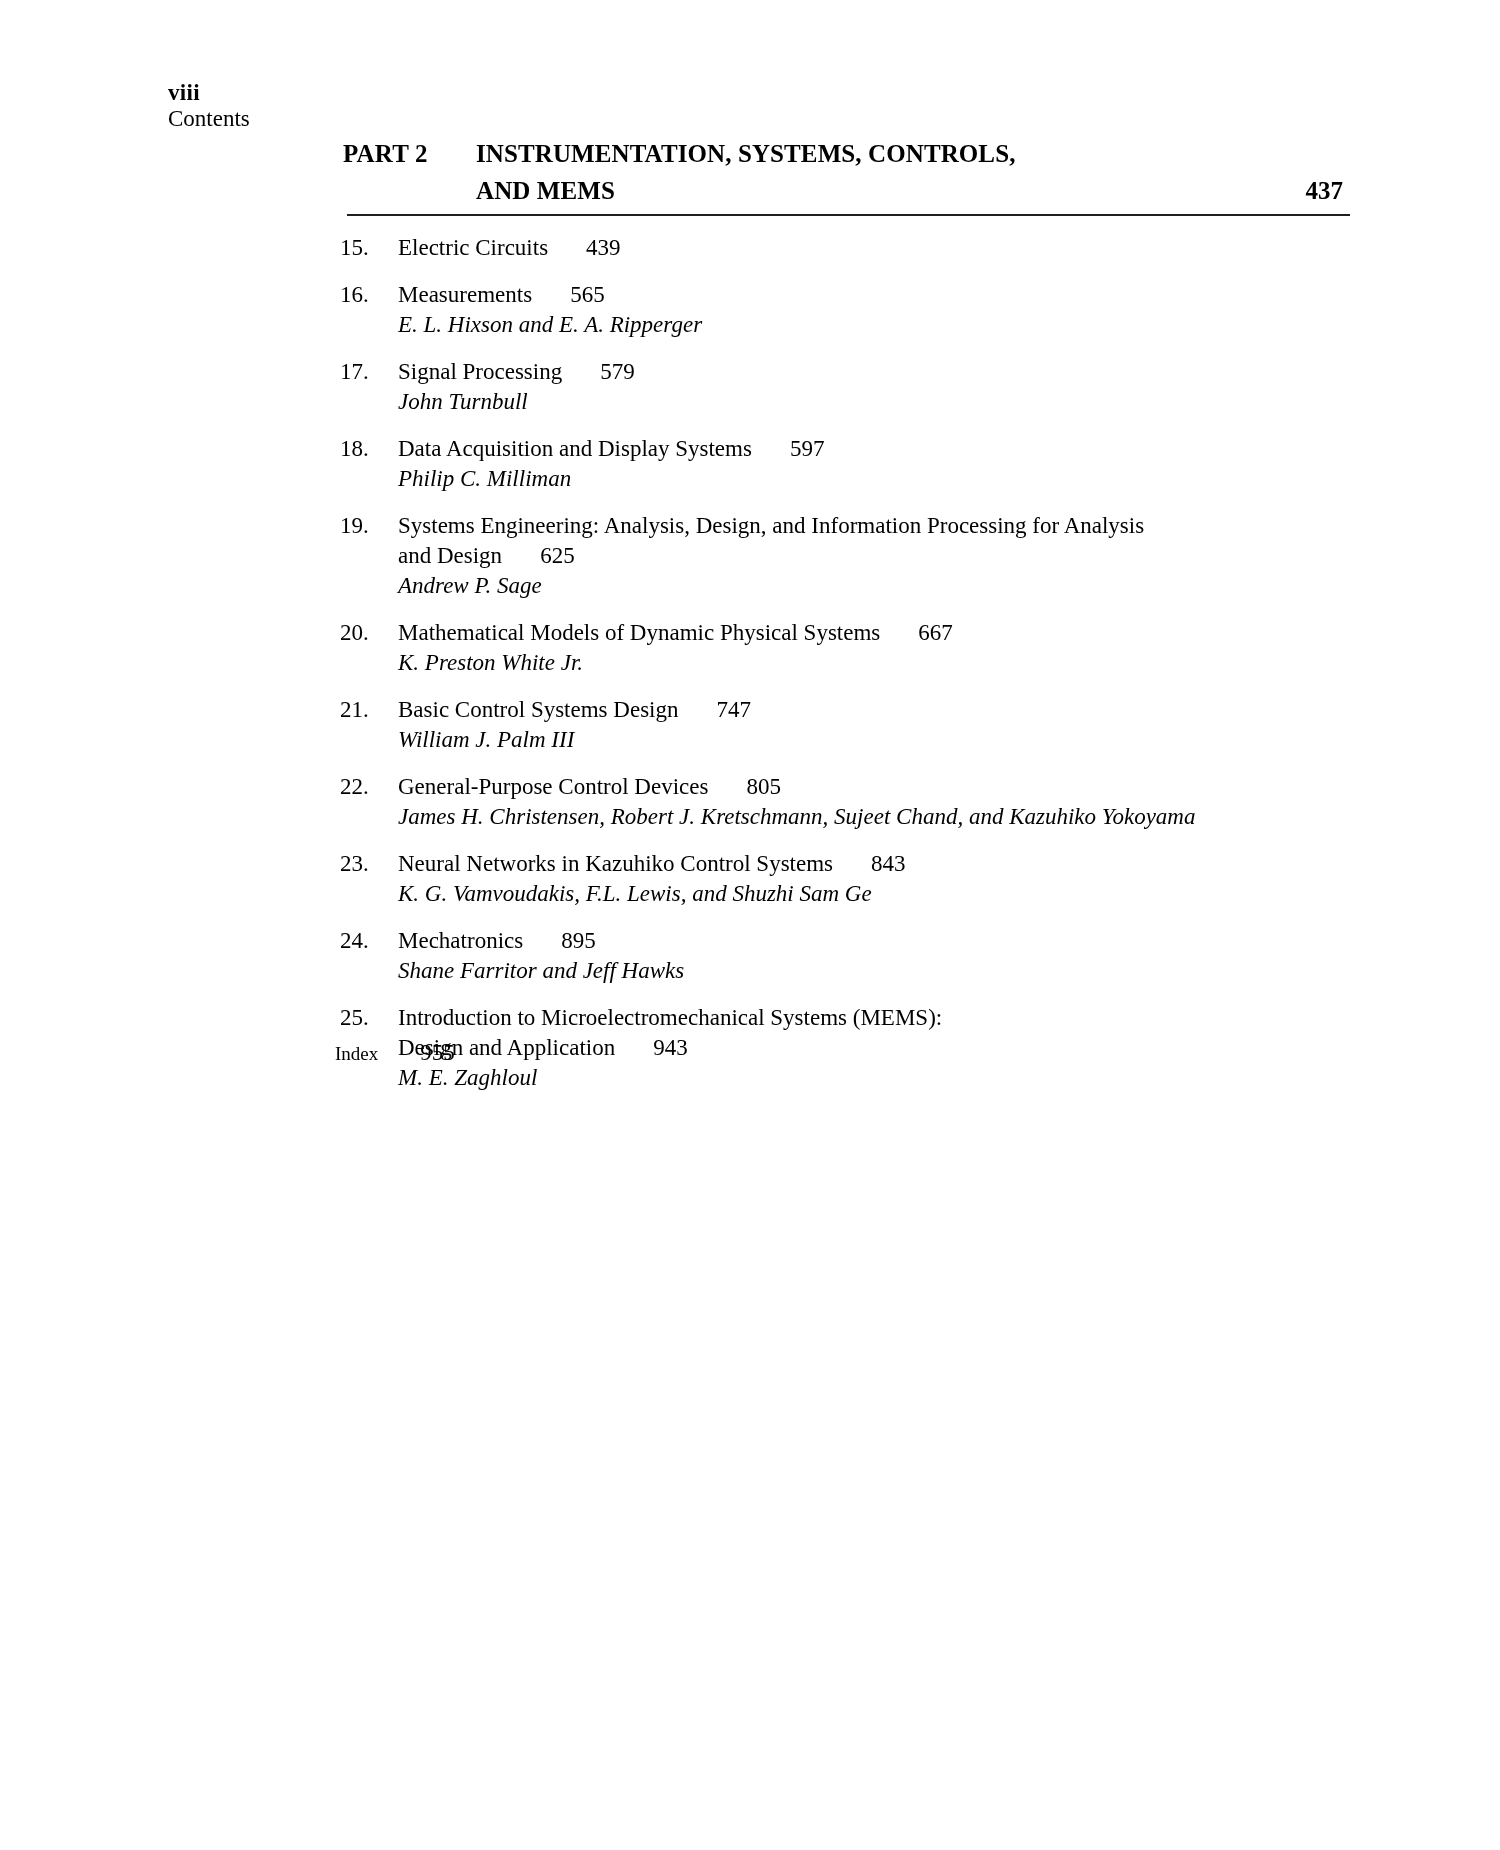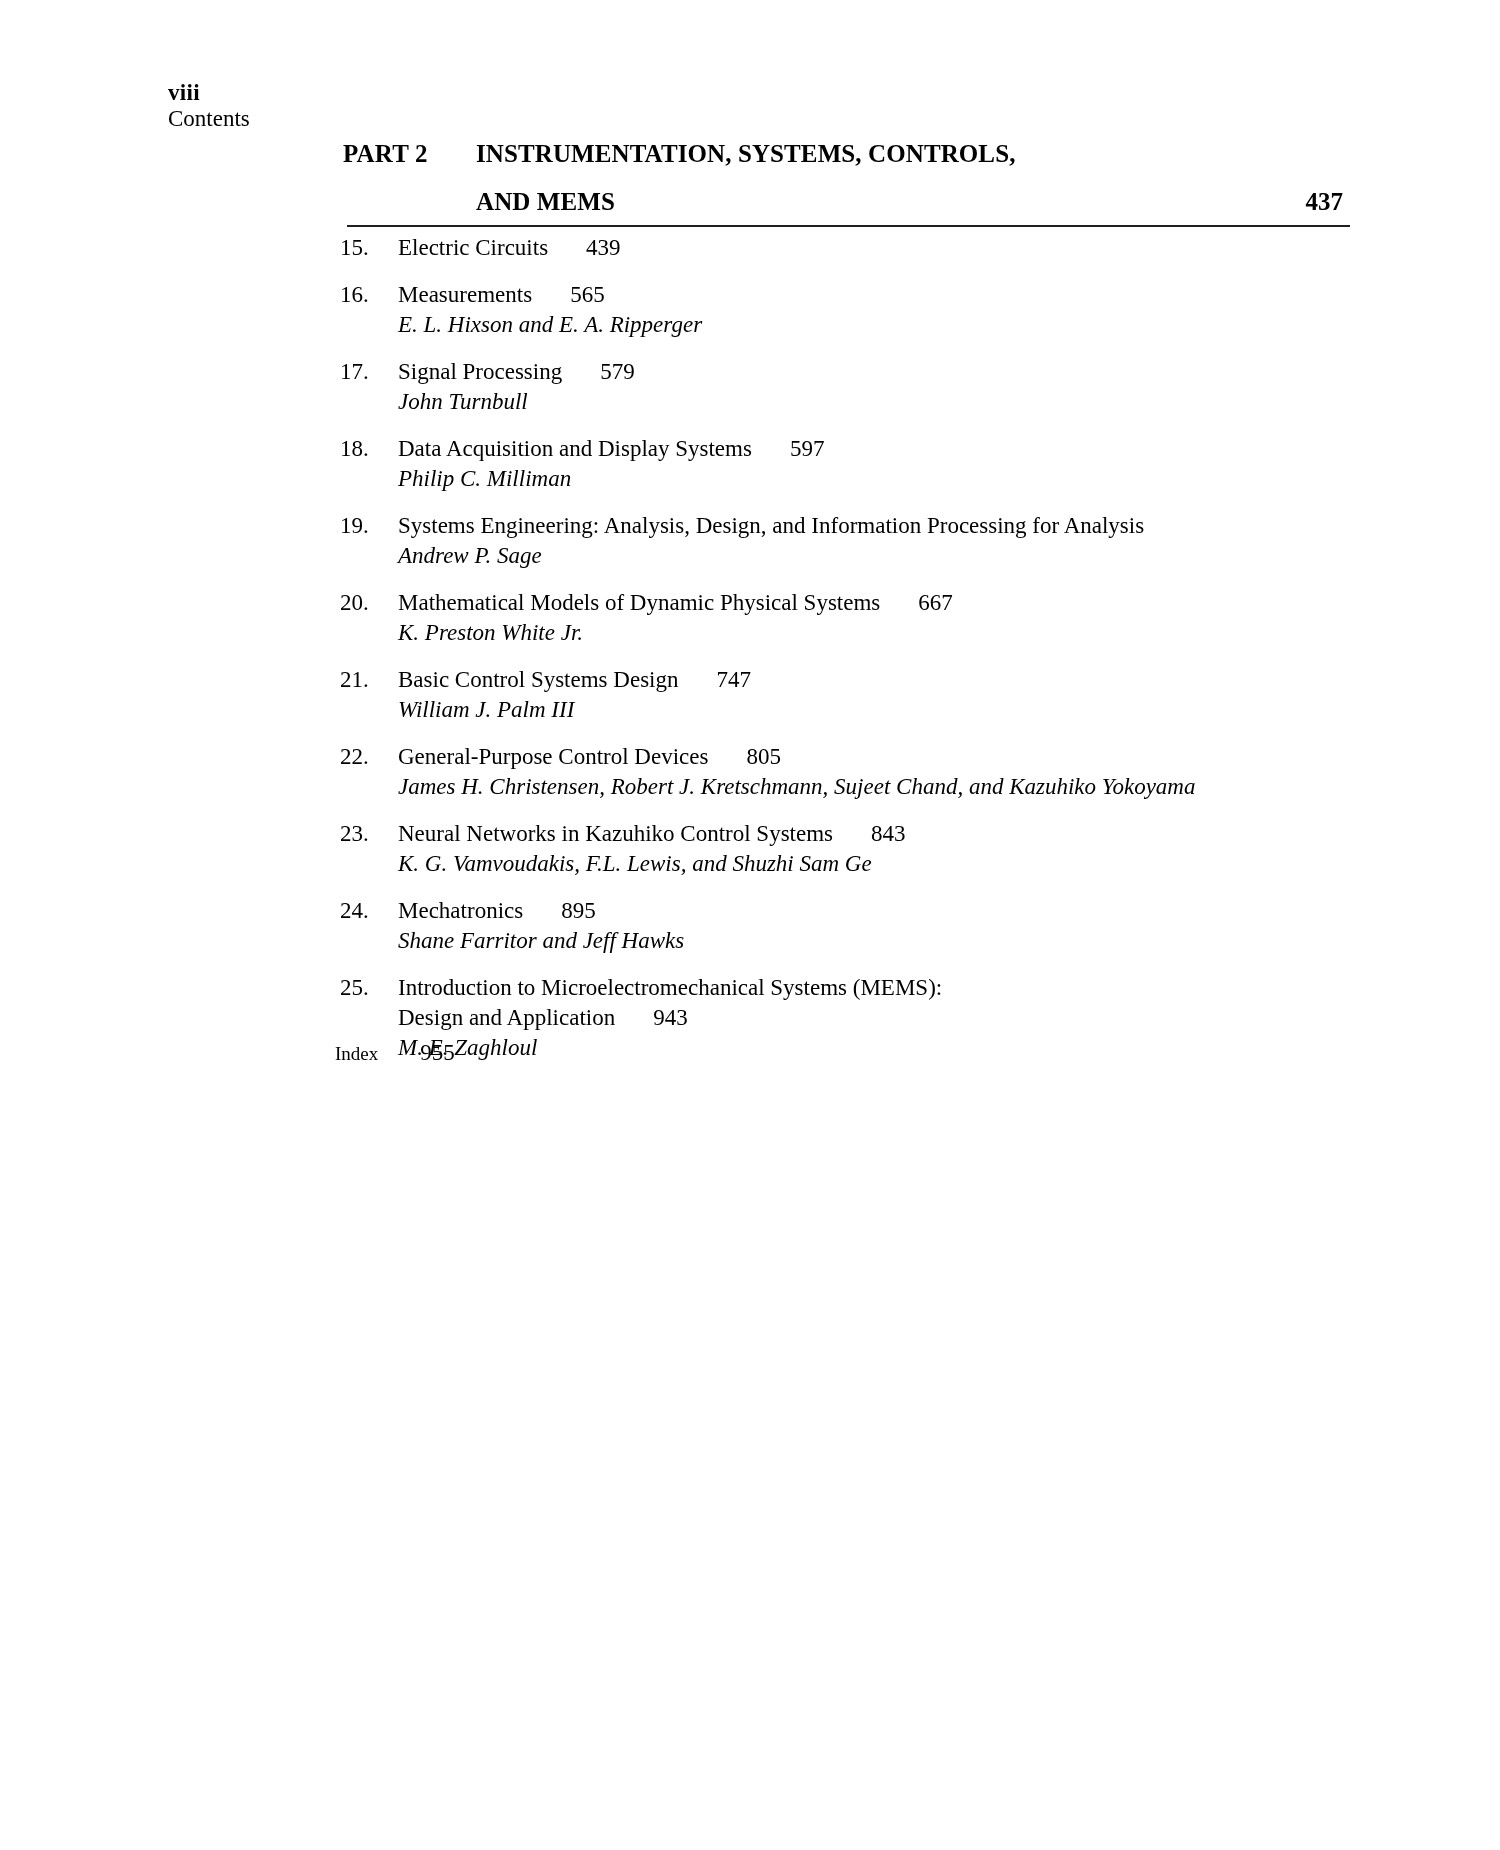--- a/index.html
+++ b/index.html
@@ -66,21 +66,21 @@
   }
   .part-title-1 {
     font-weight: bold;
     font-size: 25px;
     letter-spacing: 0.1px;
   }
   .part-line-2 {
     display: flex;
     align-items: baseline;
     justify-content: space-between;
-    margin-top: 20px;
+    margin-top: 9px;
     white-space: nowrap;
   }
   .part-title-2 {
     font-weight: bold;
     font-size: 25px;
     letter-spacing: 0.1px;
     margin-left: 133px;
   }
   .part-page {
     font-weight: bold;
@@ -223,20 +223,24 @@
           </div>
           <div class="entry-authors">Philip C. Milliman</div>
         </div>
       </div>
       <div class="entry">
         <div class="entry-num">19.</div>
         <div class="entry-body">
           <div class="entry-title-row">
             <span class="entry-title">Systems Engineering: Analysis, Design, and Information Processing for Analysis</span>
           </div>
+          <div class="entry-cont-row">
+            <span class="entry-cont">and Design</span>
+            <span class="entry-page">625</span>
+          </div>
           <div class="entry-authors">Andrew P. Sage</div>
         </div>
       </div>
       <div class="entry">
         <div class="entry-num">20.</div>
         <div class="entry-body">
           <div class="entry-title-row">
             <span class="entry-title">Mathematical Models of Dynamic Physical Systems</span>
             <span class="entry-page">667</span>
           </div>

